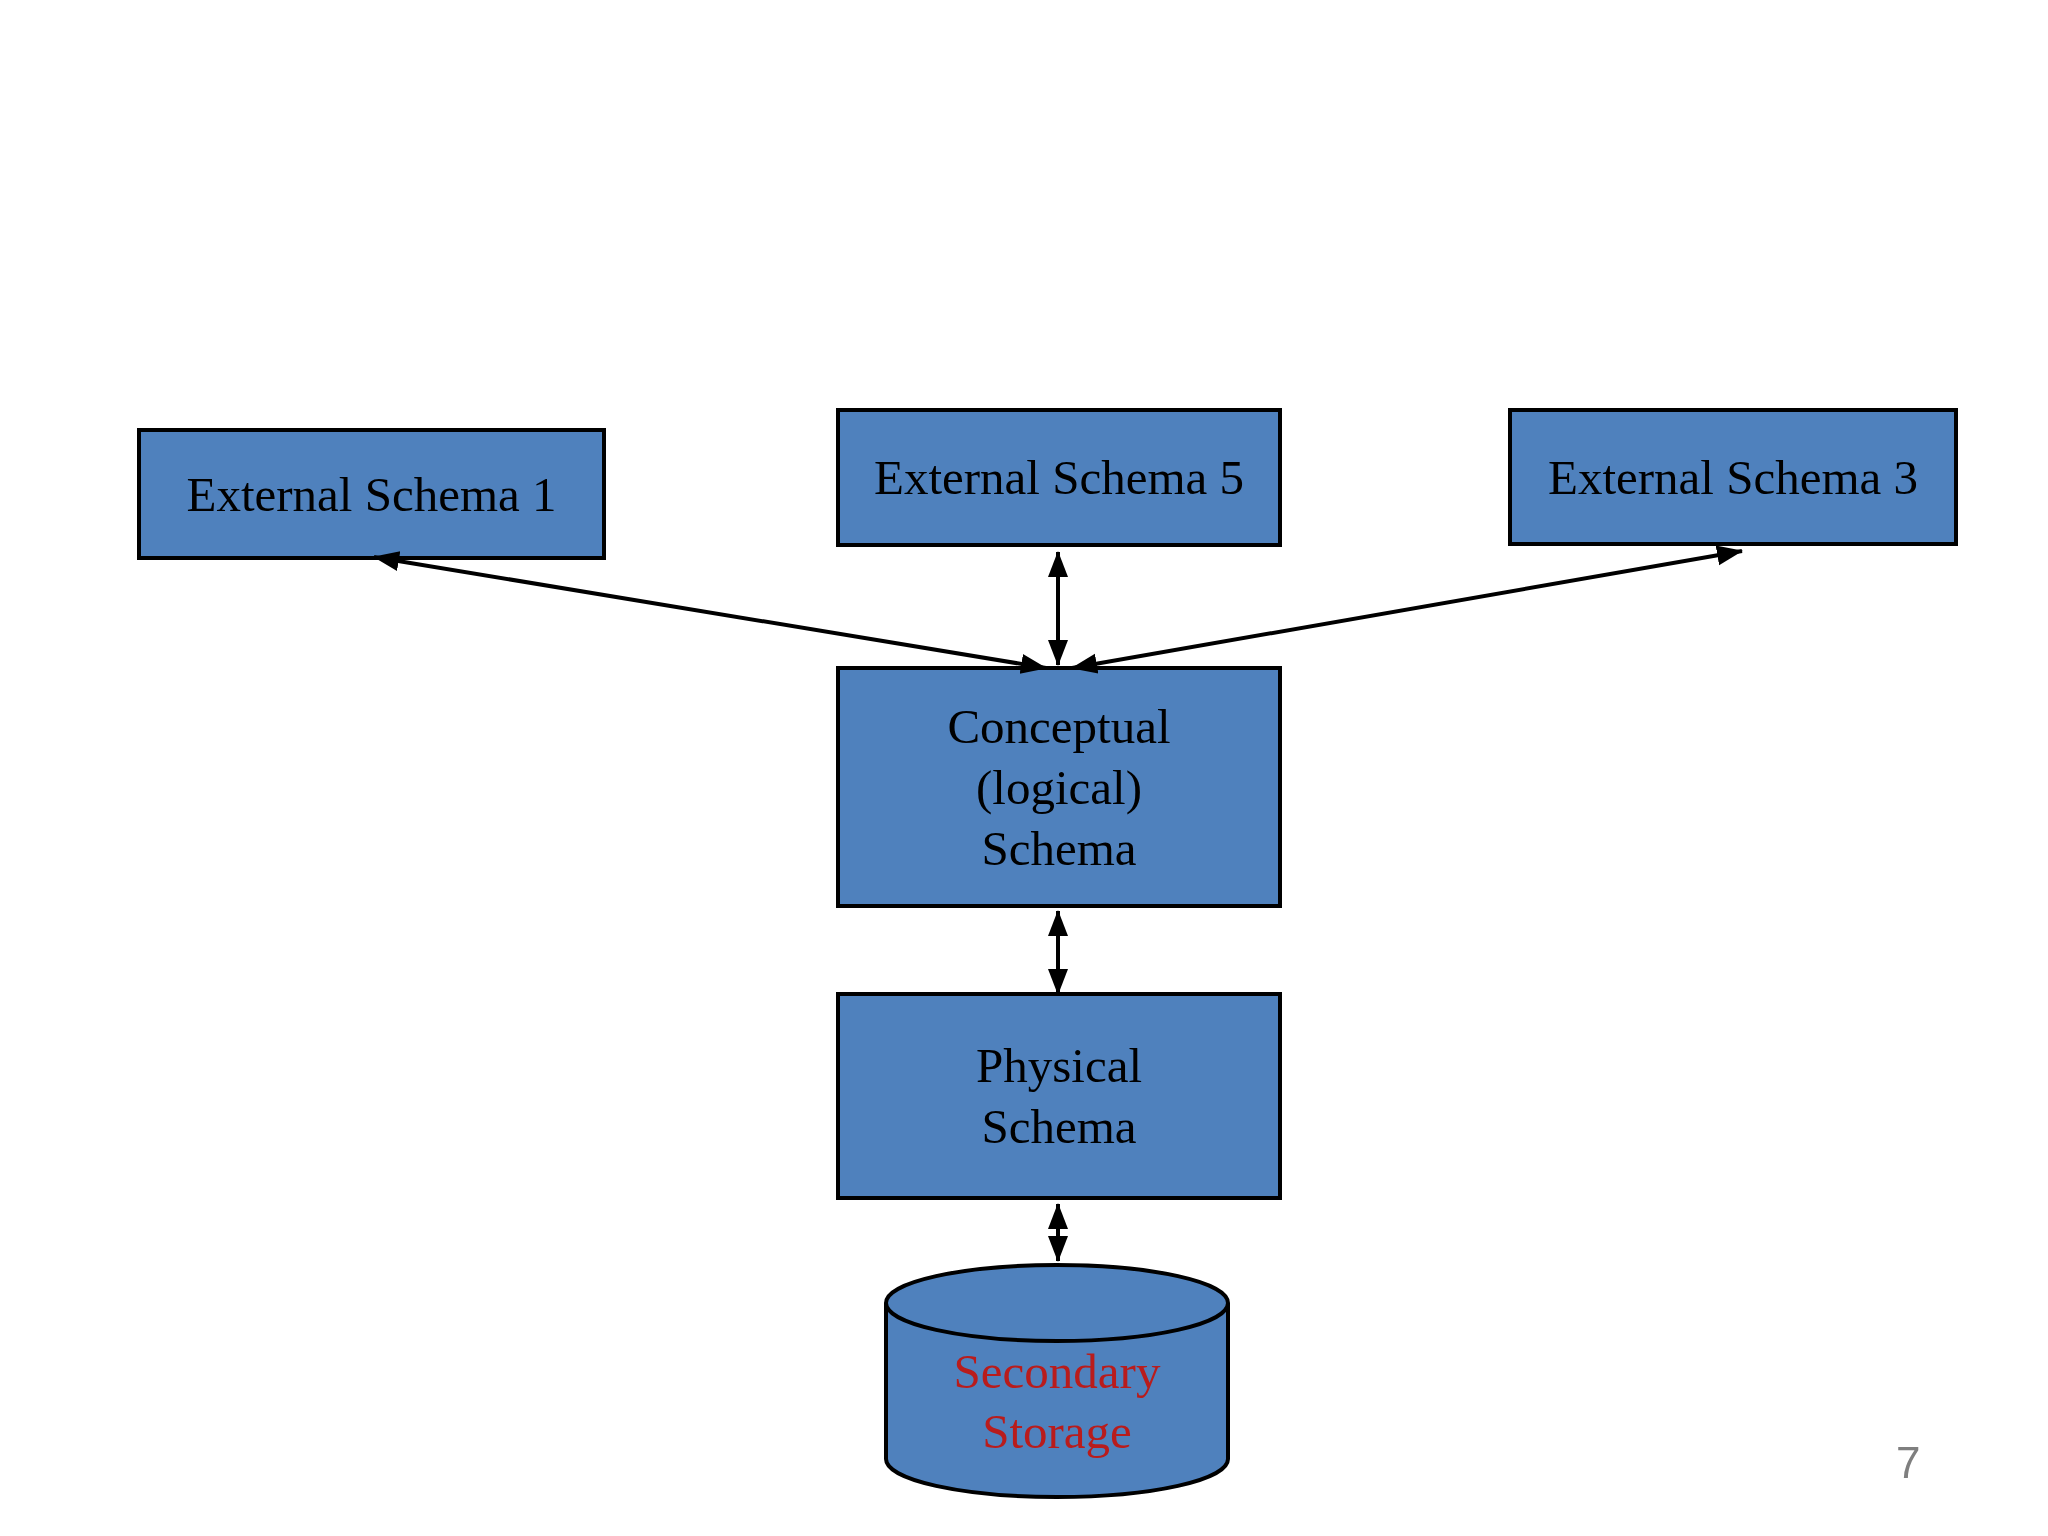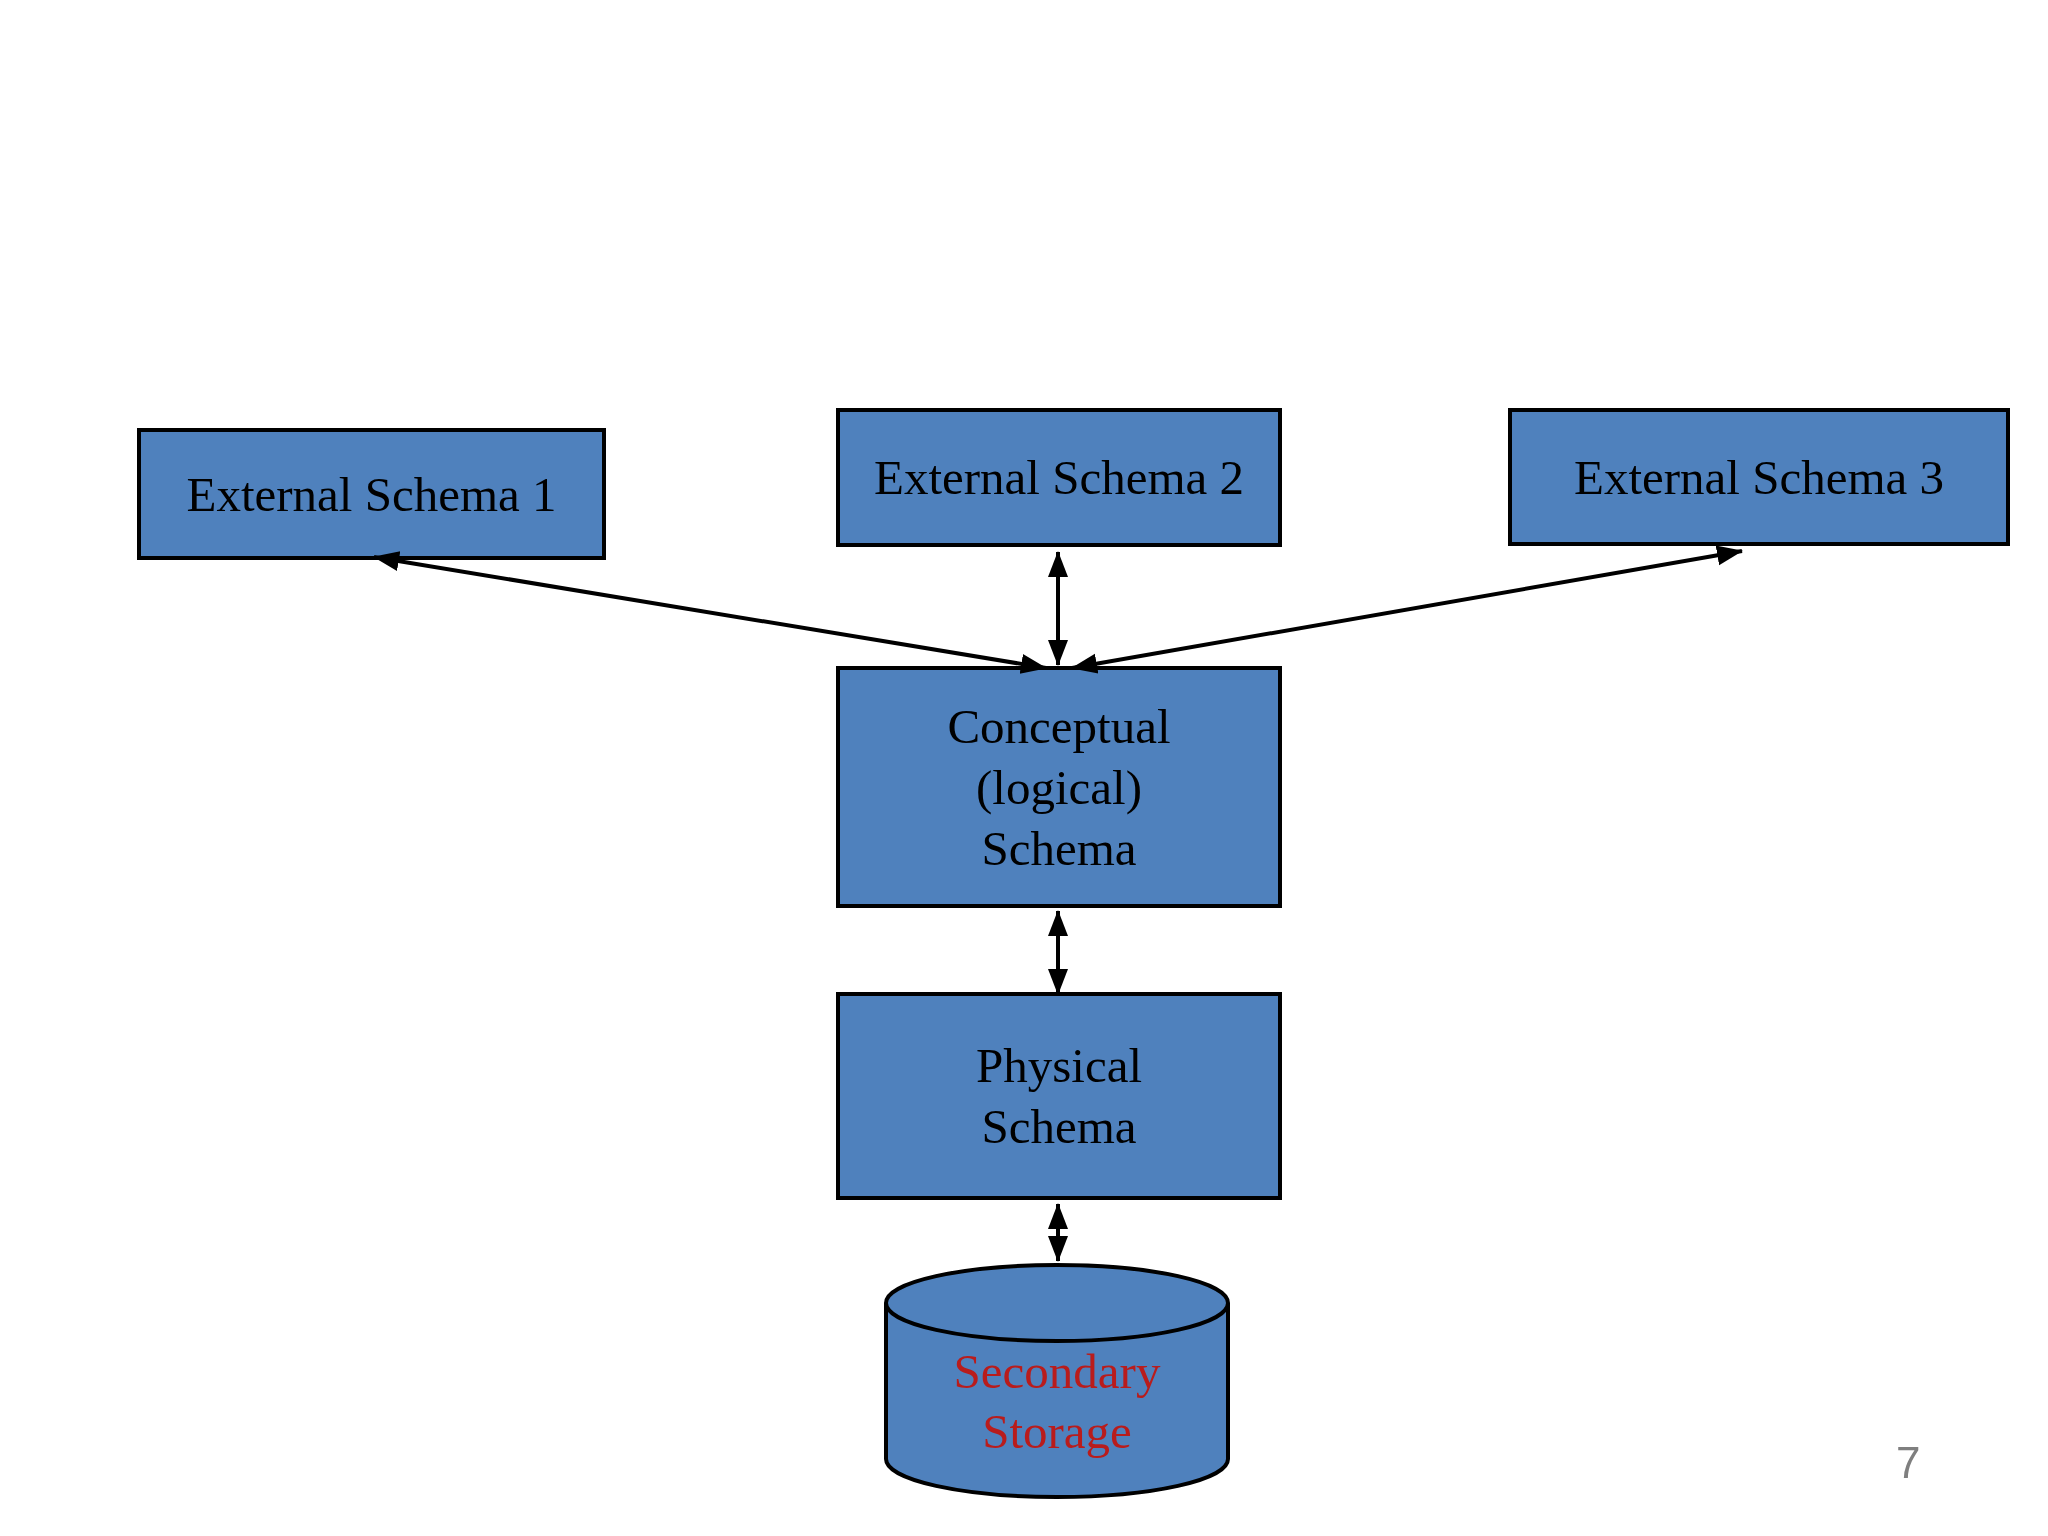--- a/index.html
+++ b/index.html
@@ -79,24 +79,24 @@
 <body>
 
 <div class="slide">
 
 
   <div class="node" style="left:137px; top:428px; width:469px; height:132px;">
     <span class="lbl">External Schema 1</span>
   </div>
 
   <div class="node" style="left:836px; top:408px; width:446px; height:139px;">
-    <span class="lbl">External Schema 2</span>
+    <span class="lbl">External Schema 5</span>
   </div>
 
-  <div class="node" style="left:1508px; top:408px; width:502px; height:138px;">
+  <div class="node" style="left:1508px; top:408px; width:450px; height:138px;">
     <span class="lbl">External Schema 3</span>
   </div>
 
   <div class="node" style="left:836px; top:666px; width:446px; height:242px;">
     <span class="lbl">Conceptual
 (logical)
 Schema</span>
   </div>
 
   <div class="node" style="left:836px; top:992px; width:446px; height:208px;">

